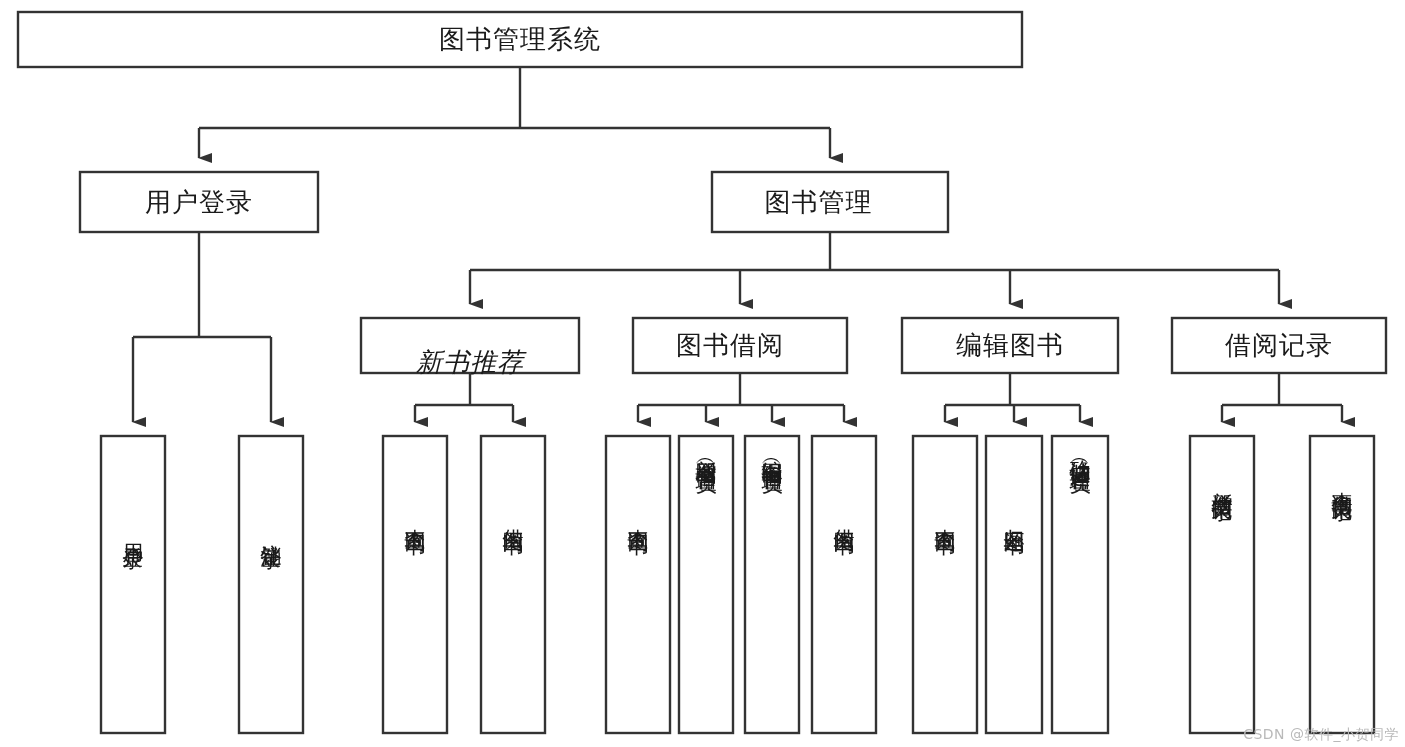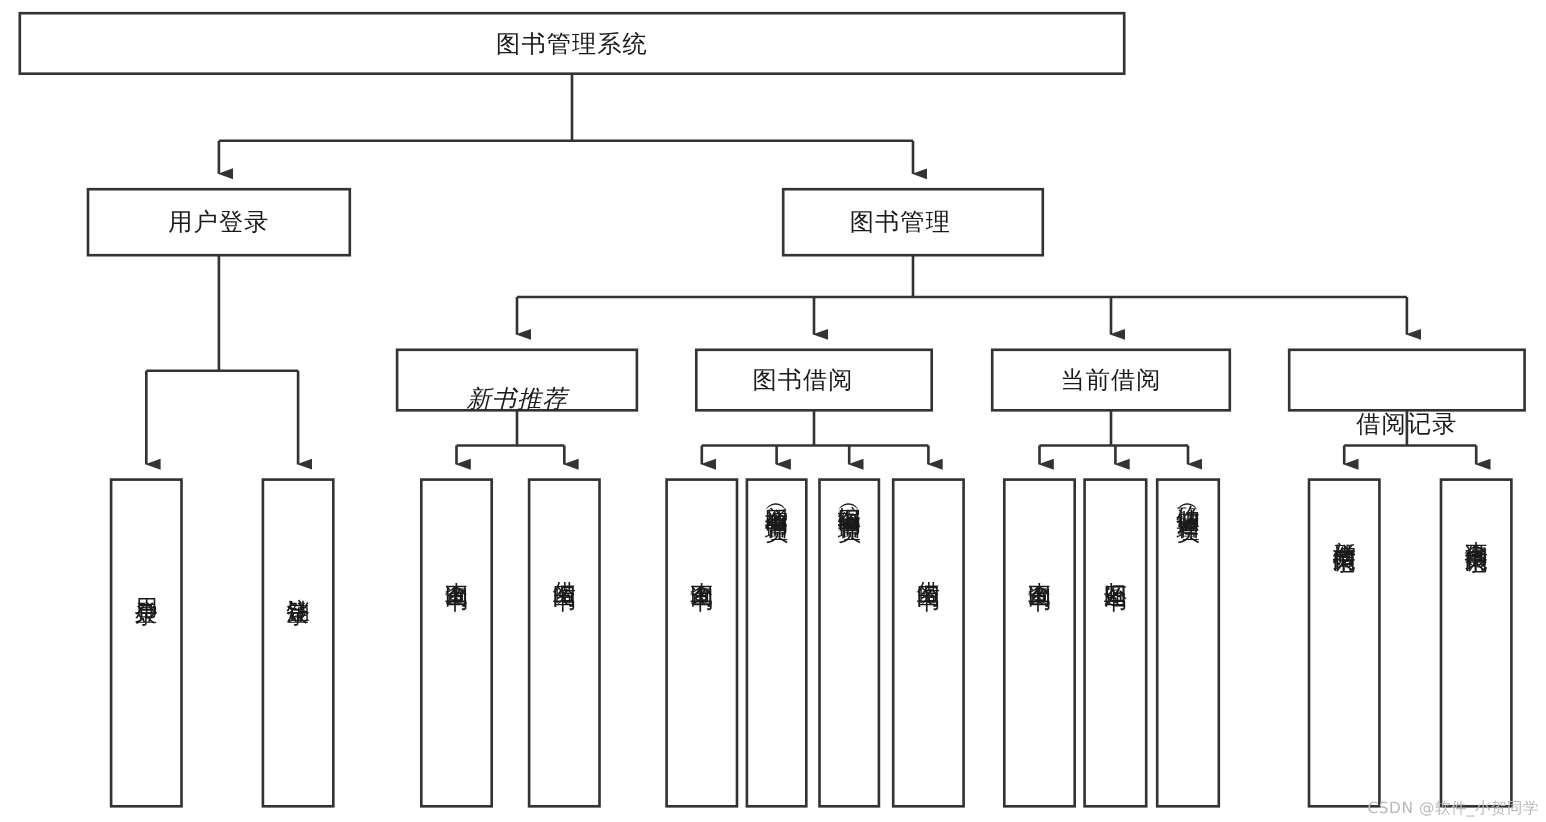--- a/index.html
+++ b/index.html
@@ -60,21 +60,21 @@
   }
   .hlabel-wrap {
     position: absolute;
     display: flex;
     align-items: center;
     justify-content: center;
     pointer-events: none;
   }
   .hlabel-text {
     font-family: "DejaVu Sans", "Liberation Sans", sans-serif;
-    font-size: 22px;
+    font-size: 26px;
     color: #1a1a1a;
     letter-spacing: 1px;
   }
   #watermark {
     position: absolute;
     right: 6px;
     bottom: 3px;
     font-family: "DejaVu Sans", "Liberation Sans", sans-serif;
     font-size: 14px;
     color: #b9b9b9;
@@ -174,23 +174,23 @@
     <span class="hlabel-text">图书管理</span>
   </div>
 
   <div class="hlabel-wrap" style="left:361px; top:330px; width:218px; height:65px;font-style:italic;">
     <span class="hlabel-text">新书推荐</span>
   </div>
   <div class="hlabel-wrap" style="left:633px; top:318px; width:194px; height:55px;">
     <span class="hlabel-text">图书借阅</span>
   </div>
   <div class="hlabel-wrap" style="left:902px; top:318px; width:216px; height:55px;">
-    <span class="hlabel-text">当前借阅</span>
-  </div>
-  <div class="hlabel-wrap" style="left:1172px; top:318px; width:214px; height:55px;margin-top:40px;">
+    <span class="hlabel-text">编辑图书</span>
+  </div>
+  <div class="hlabel-wrap" style="left:1172px; top:318px; width:214px; height:55px;">
     <span class="hlabel-text">借阅记录</span>
   </div>
 
   <div class="vlabel-wrap" style="left:101px; top:527px; width:64px; height:206px;">
     <span class="vlabel-text">用户登录</span>
   </div>
   <div class="vlabel-wrap" style="left:239px; top:527px; width:64px; height:206px;">
     <span class="vlabel-text">注销登录</span>
   </div>
 

